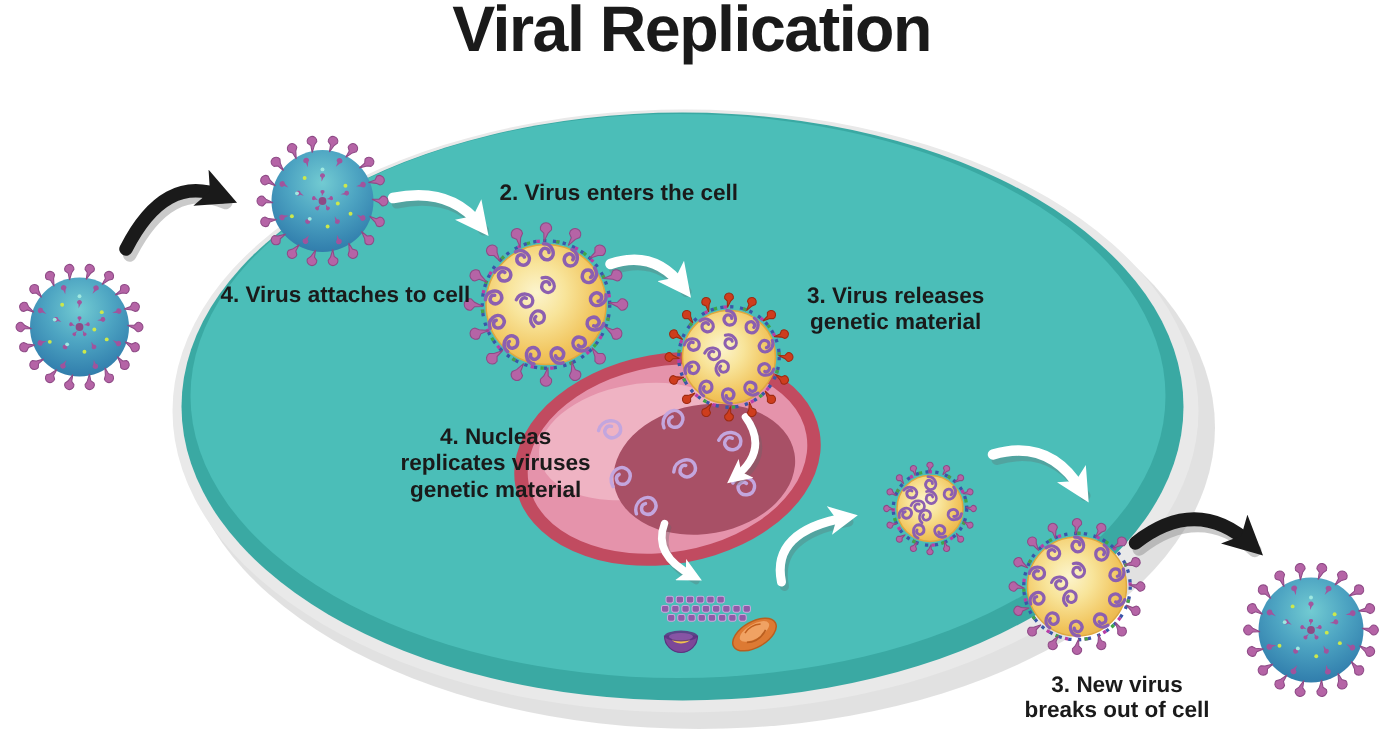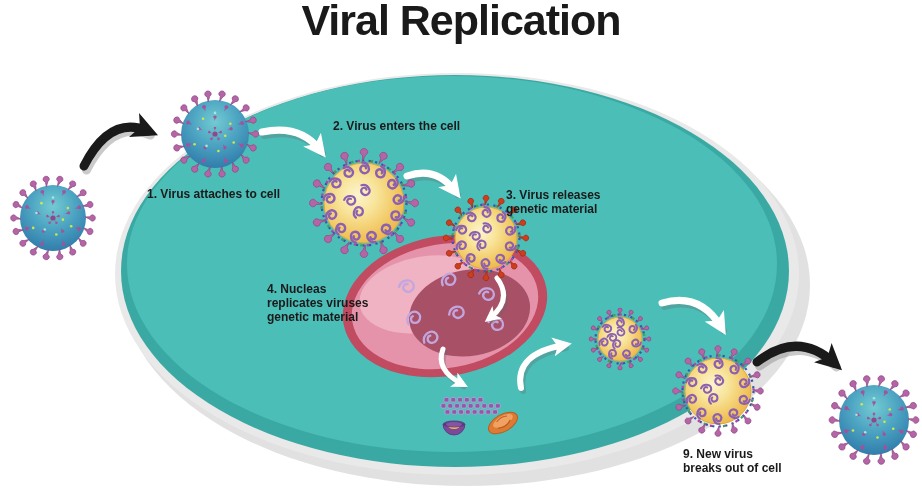--- a/index.html
+++ b/index.html
@@ -1,22 +1,22 @@
 <!DOCTYPE html>
 <html style="--background: #FFFFFF; --cell-fill: #4BBEB8; --cell-shade: #3AA9A3; --cell-membrane: #E9E9E9; --cell-shadow: #C9C9C9; --nucleus-outline: #C14B60; --nucleus-fill: #E593AB; --nucleus-highlight: #EFB3C3; --nucleus-inner: #A85066; --rna-lavender: #C3A6DE; --rna-purple: #8C5FB0; --virus-blue: #3E93B8; --spike-purple: #B564A6; --spike-red: #CE3D1D; --virus-gold: #EFC054; --arrow-white: #FFFFFF; --arrow-black: #1A1A1A; --label-text: #1A1A1A;"><head>
 <meta charset="utf-8">
 <style>
   html,body{margin:0;padding:0;background:#fff;}
   .stage{position:relative;width:922px;height:500px;overflow:hidden;background:var(--background,#fff);
          font-family:"Liberation Sans",sans-serif;}
   .stage svg{position:absolute;left:0;top:0;}
   .title{position:absolute;top:-4px;left:0;width:100%;text-align:center;
          font-size:43px;font-weight:700;letter-spacing:-1px;color:var(--label-text,#1a1a1a);}
-  .step-label{position:absolute;font-size:12px;font-weight:700;line-height:1.16;
-              color:var(--label-text,#1a1a1a);white-space:pre;}
+  .step-label{position:absolute;font-size:15px;font-weight:700;line-height:1.16;
+              color:var(--label-text,#1a1a1a);white-space:pre;text-align:center;}
   .arr-w{fill:none;stroke:var(--arrow-white,#ffffff);stroke-linecap:round;}
   .arr-sh{fill:none;stroke:#5f6b6a;opacity:.30;stroke-linecap:round;}
   .arr-b{fill:none;stroke:var(--arrow-black,#1a1a1a);stroke-linecap:round;}
   .arr-bsh{fill:none;stroke:#8a8a8a;opacity:.45;stroke-linecap:round;}
 </style>
 </head>
 <body>
 
 <div class="stage">
 
@@ -506,22 +506,22 @@
           <path d="M-1.17,0 L-1.27,-4.89 L-3.23,-6.85 A3.32,3.32 0 1 1 3.23,-6.85 L1.27,-4.89 Z" fill="var(--spike-purple,#B564A6)" stroke="#8E4A86" stroke-width="0.7" transform="rotate(290) translate(0,-34)"></path>
           <path d="M-1.17,0 L-1.27,-4.89 L-3.23,-6.85 A3.32,3.32 0 1 1 3.23,-6.85 L1.27,-4.89 Z" fill="var(--spike-purple,#B564A6)" stroke="#8E4A86" stroke-width="0.7" transform="rotate(310) translate(0,-34)"></path>
           <path d="M-1.17,0 L-1.27,-4.89 L-3.23,-6.85 A3.32,3.32 0 1 1 3.23,-6.85 L1.27,-4.89 Z" fill="var(--spike-purple,#B564A6)" stroke="#8E4A86" stroke-width="0.7" transform="rotate(330) translate(0,-34)"></path>
           <path d="M-1.17,0 L-1.27,-4.89 L-3.23,-6.85 A3.32,3.32 0 1 1 3.23,-6.85 L1.27,-4.89 Z" fill="var(--spike-purple,#B564A6)" stroke="#8E4A86" stroke-width="0.7" transform="rotate(350) translate(0,-34)"></path>
         </g>
       </g>
   </svg>
 
   <div class="title">Viral Replication</div>
 
-  <div class="step-label" style="left:147px;top:188px">1. Virus attaches to cell</div>
+  <div class="step-label" style="left:147px;top:188px">4. Virus attaches to cell</div>
   <div class="step-label" style="left:333px;top:120px">2. Virus enters the cell</div>
-  <div class="step-label" style="left:506px;top:189px">3. Virus releases
+  <div class="step-label" style="left:538px;top:189px">3. Virus releases
 genetic material</div>
   <div class="step-label" style="left:267px;top:283px">4. Nucleas
 replicates viruses
 genetic material</div>
-  <div class="step-label" style="left:683px;top:448px">9. New virus
+  <div class="step-label" style="left:683px;top:448px">3. New virus
 breaks out of cell</div>
 </div>
 
 </body></html>

